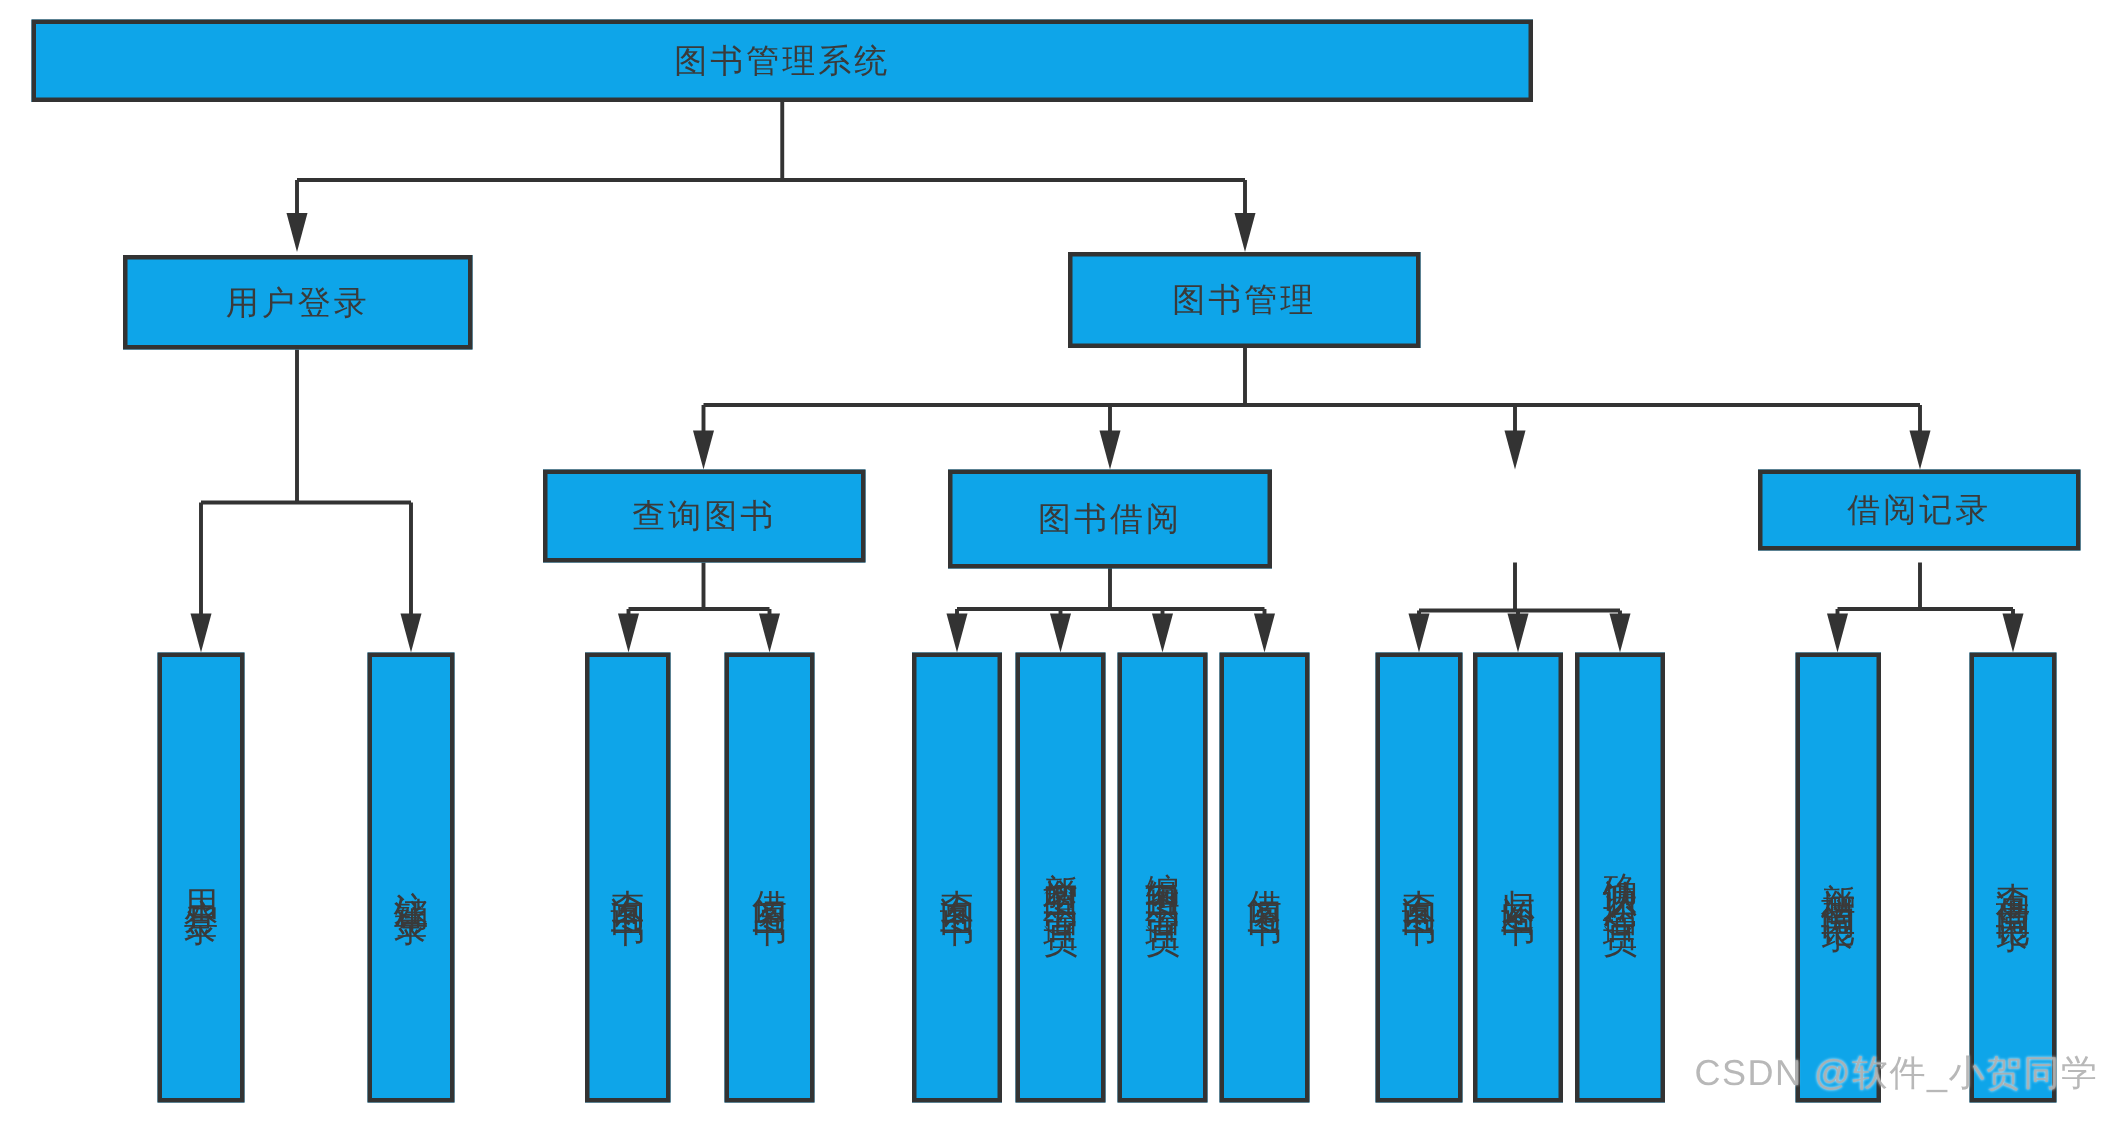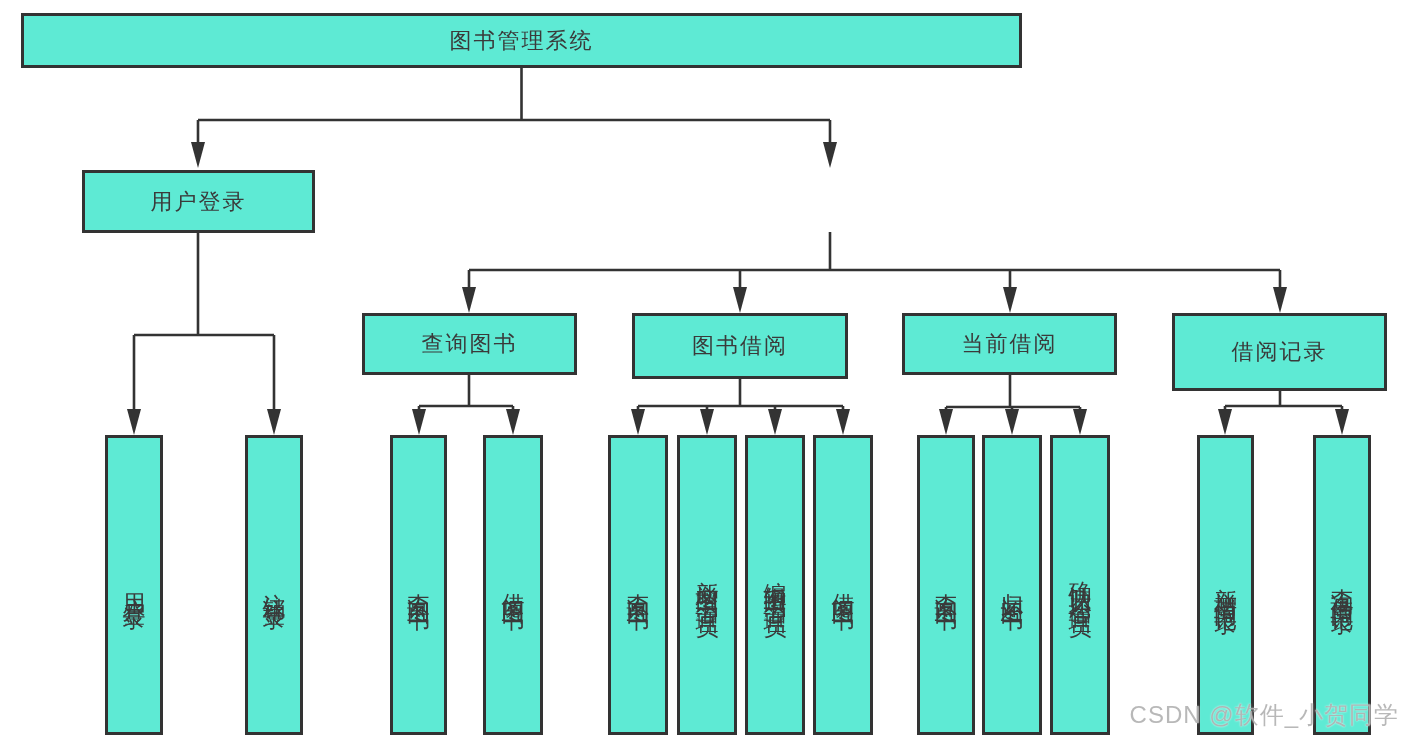--- a/index.html
+++ b/index.html
@@ -9,21 +9,21 @@
     background:#ffffff;
     font-family:"Liberation Sans", sans-serif;
     overflow:hidden;
   }
   #connector-layer{
     position:absolute;left:0;top:0;width:1405px;height:747px;
   }
   .node{
     position:absolute;
     box-sizing:border-box;
-    background:#5eead4;
+    background:#0ea5e9;
     border:3px solid #333333;
     color:#3a3a3a;
     display:flex;
     align-items:center;
     justify-content:center;
     text-align:center;
   }
   .node.h span{
     font-size:22px;
     letter-spacing:2px;
@@ -104,31 +104,31 @@
     </g>
   </svg>
 
   <div class="node h" style="left:21px;top:13px;width:1001px;height:55px">
     <span>图书管理系统</span>
   </div>
 
   <div class="node h" style="left:82px;top:170px;width:233px;height:63px">
     <span>用户登录</span>
   </div>
+  <div class="node h" style="left:712px;top:168px;width:235px;height:64px">
+    <span>图书管理</span>
+  </div>
 
   <div class="node h" style="left:362px;top:313px;width:215px;height:62px">
     <span>查询图书</span>
   </div>
   <div class="node h" style="left:632px;top:313px;width:216px;height:66px">
     <span>图书借阅</span>
   </div>
-  <div class="node h" style="left:902px;top:313px;width:215px;height:62px">
-    <span>当前借阅</span>
-  </div>
-  <div class="node h" style="left:1172px;top:313px;width:215px;height:78px">
+  <div class="node h" style="left:1172px;top:313px;width:215px;height:54px">
     <span>借阅记录</span>
   </div>
 
   <div class="node v" style="left:105px;top:435px;width:58px;height:300px">
     <span>用户登录</span>
   </div>
   <div class="node v" style="left:245px;top:435px;width:58px;height:300px">
     <span>注销登录</span>
   </div>
 

